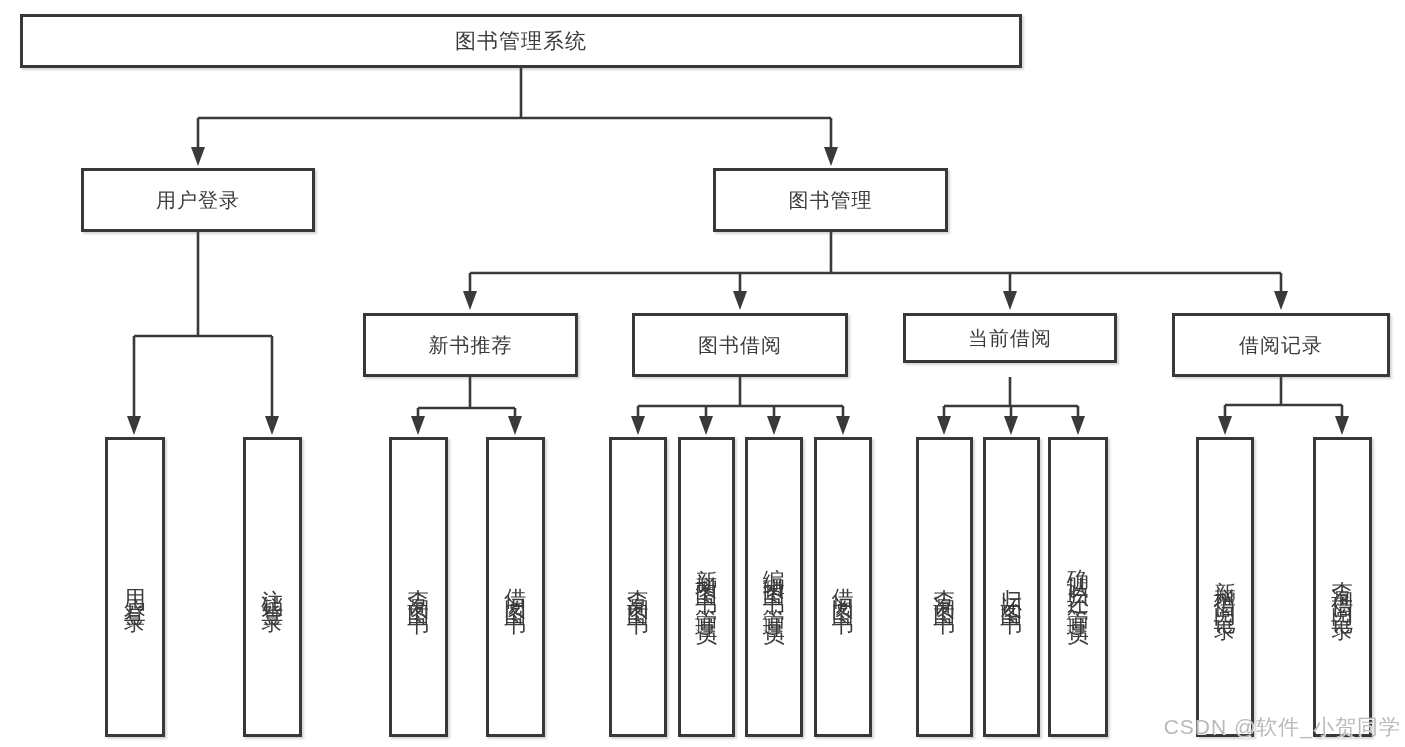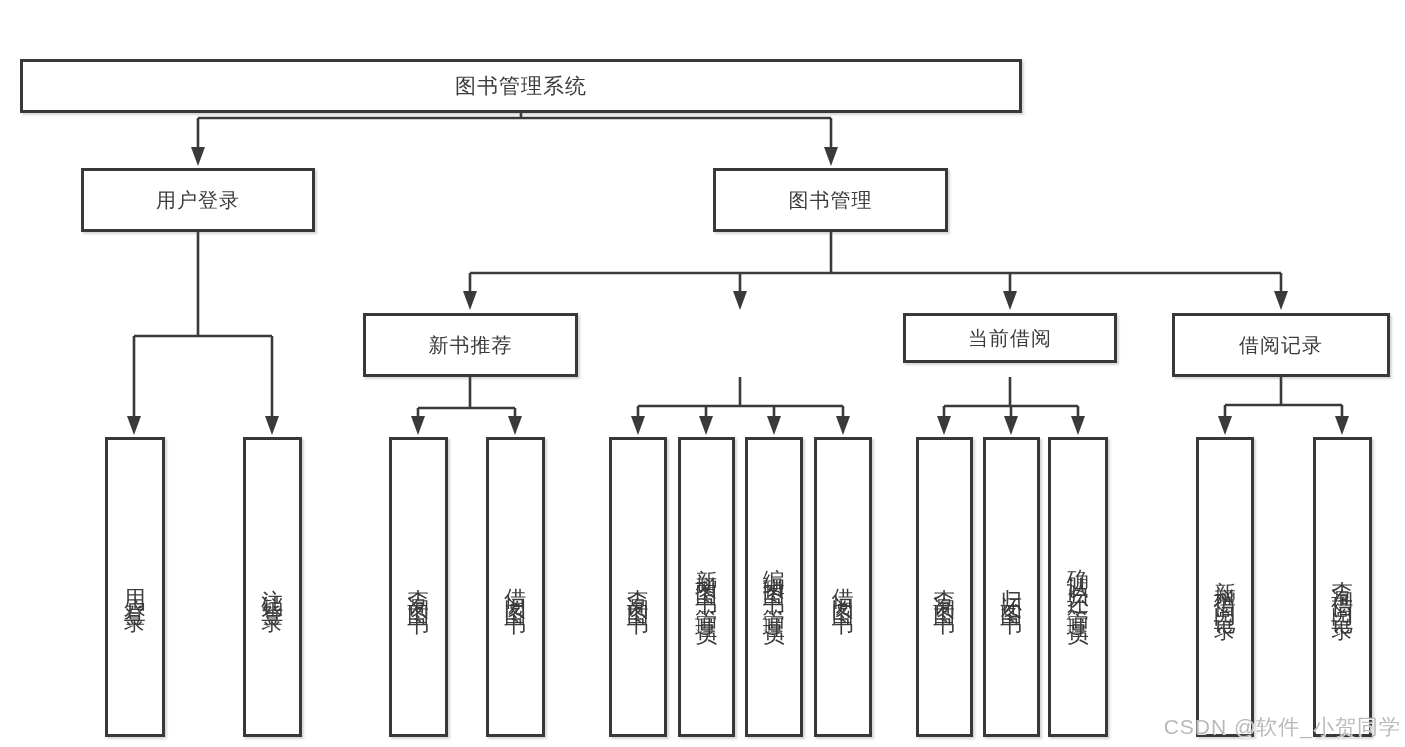--- a/index.html
+++ b/index.html
@@ -16,21 +16,21 @@
     position: absolute;
     box-sizing: border-box;
     background: #ffffff;
     border: 3px solid var(--border, #383838);
     display: flex;
     align-items: center;
     justify-content: center;
     box-shadow: 2px 2px 2px rgba(90,90,90,0.25);
   }
   .node.h { font-size: 20px; letter-spacing: 1px; }
-  .node.root { font-size: 21px; margin-top: 45px; }
+  .node.root { font-size: 21px; }
   .node.v span {
     writing-mode: vertical-rl;
     text-orientation: mixed;
     font-size: 22px;
     line-height: 1.15;
     letter-spacing: 8px;
     white-space: nowrap;
   }
   svg.wires {
     position: absolute;
@@ -147,20 +147,23 @@
   <div class="node h n-user-login">
     <span>用户登录</span>
   </div>
   <div class="node h n-book-mgmt">
     <span>图书管理</span>
   </div>
 
   <div class="node h n-new-book-rec">
     <span>新书推荐</span>
   </div>
+  <div class="node h n-book-borrow">
+    <span>图书借阅</span>
+  </div>
   <div class="node h n-cur-borrow">
     <span>当前借阅</span>
   </div>
   <div class="node h n-borrow-rec">
     <span>借阅记录</span>
   </div>
 
   <div class="node v n-ul-login">
     <span>用户登录</span>
   </div>

